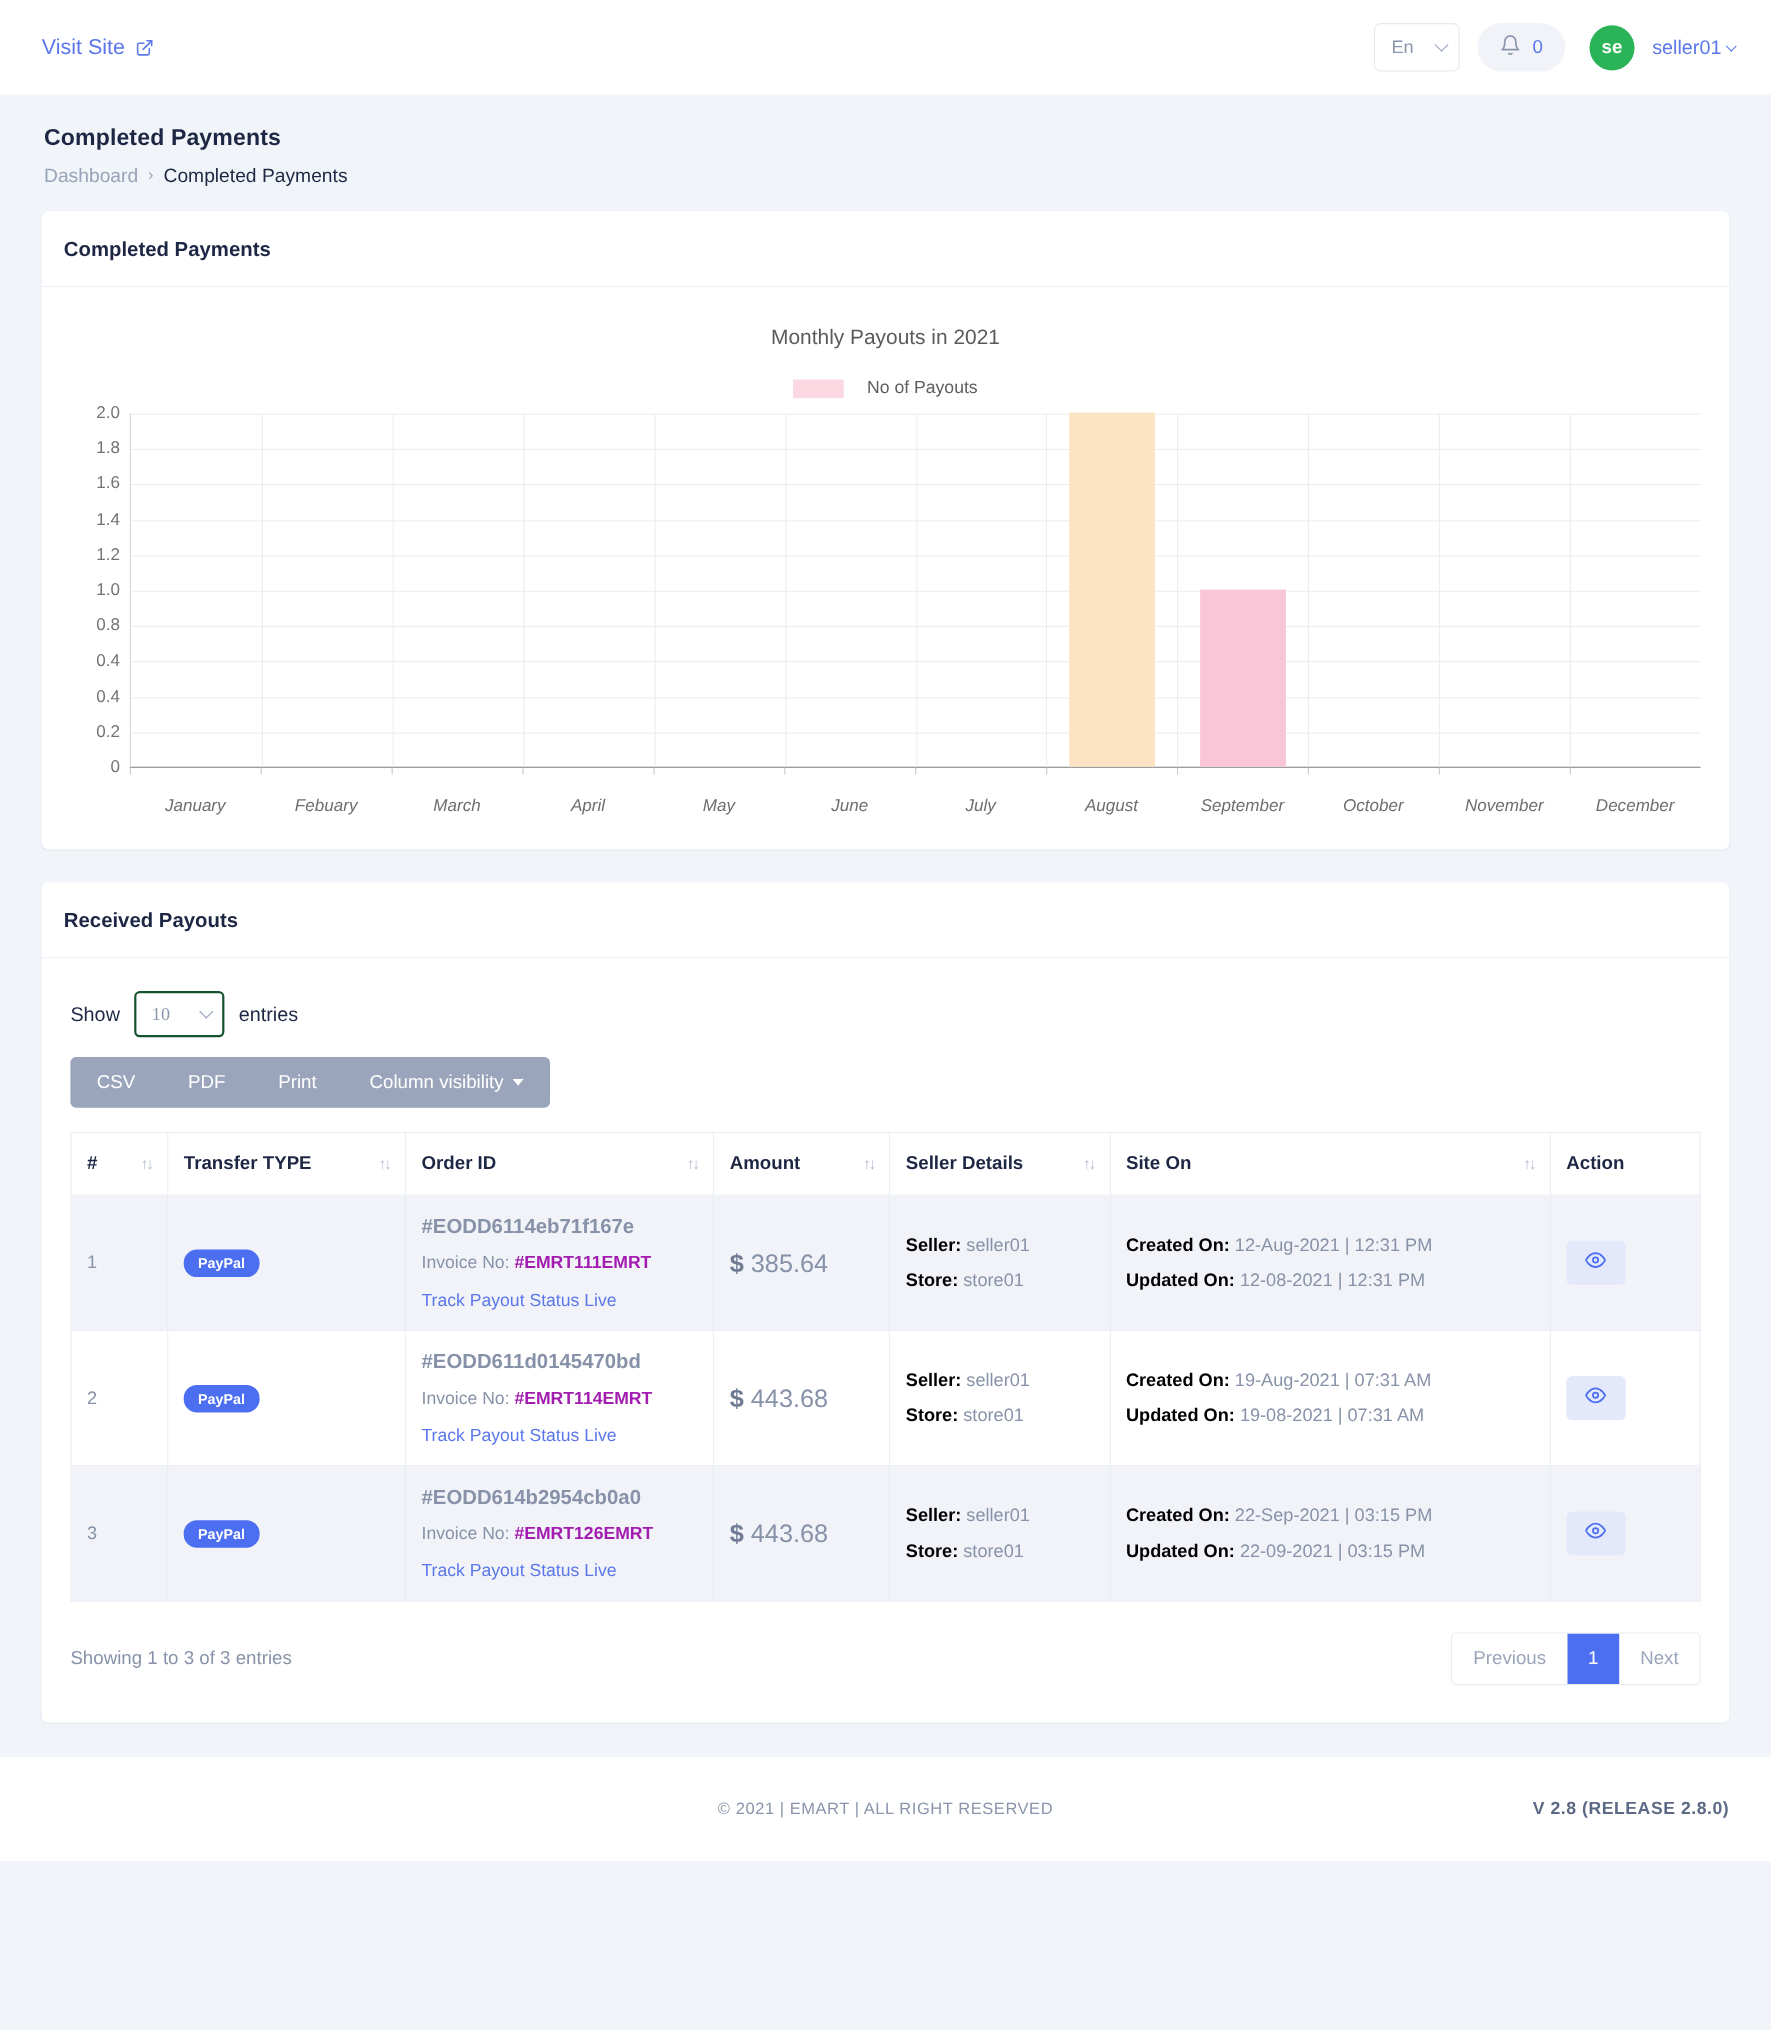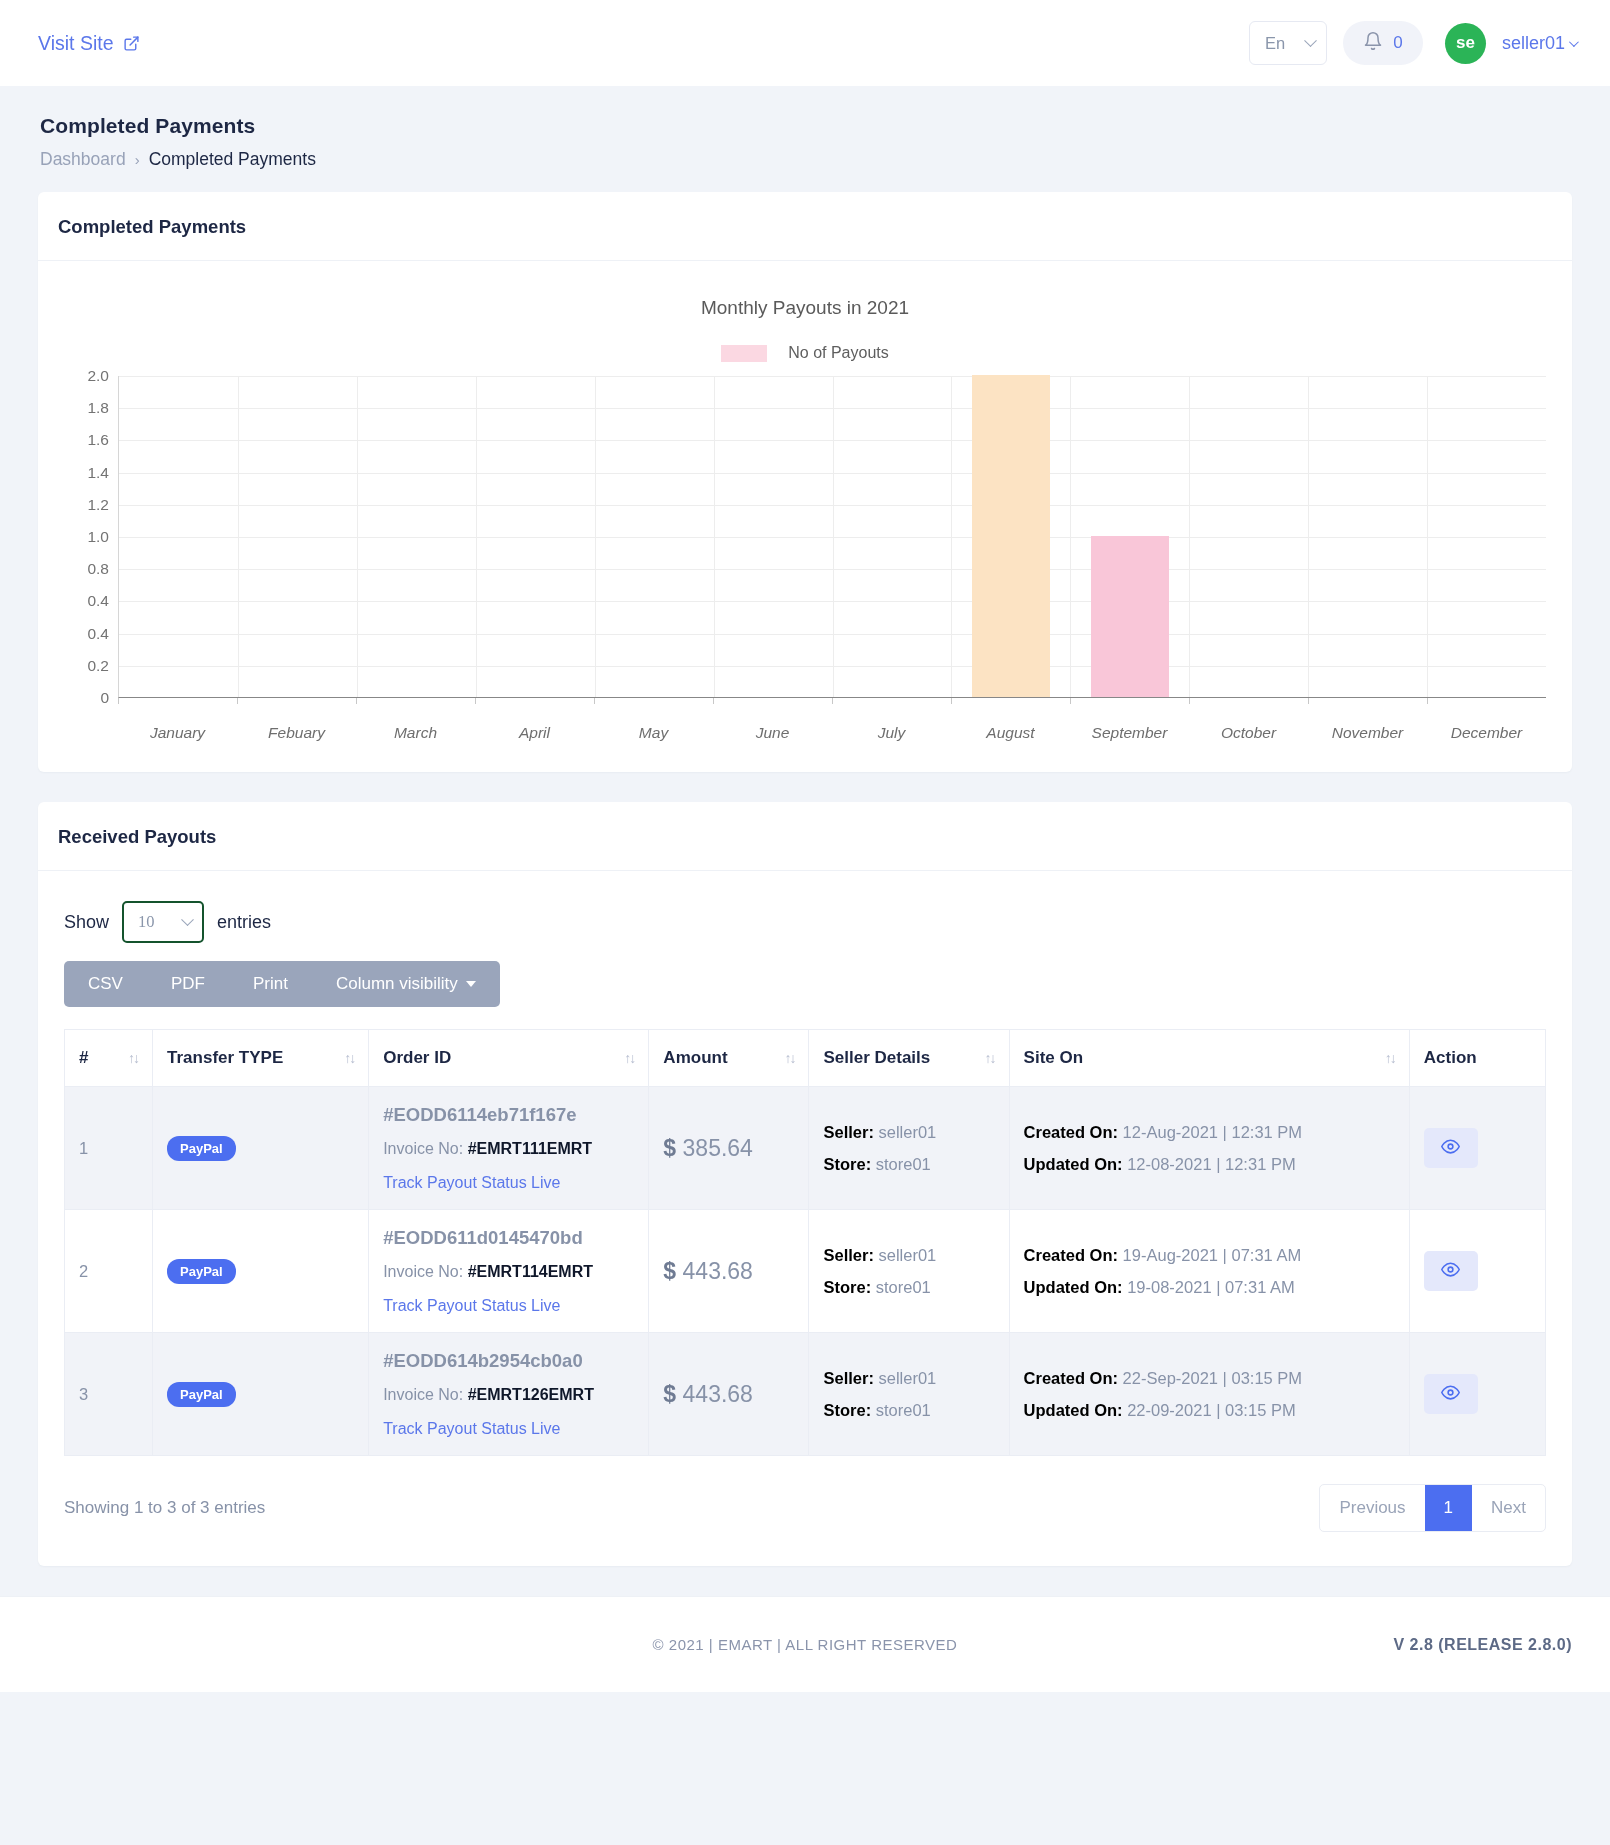--- a/index.html
+++ b/index.html
@@ -359,21 +359,21 @@
     font-size: 18.5px;
     font-weight: 700;
     color: #8792a8;
     margin-bottom: 14px;
   }
   .invoice-line {
     font-size: 16px;
     color: #8792a8;
     margin-bottom: 16px;
   }
-  .invoice-line b { color: #0f172a; }
+  .invoice-line b { color: #a21caf; }
   .track-link {
     font-size: 16px;
     color: #5b77ea;
     cursor: pointer;
   }
   .amount { font-size: 23px; color: #8792a8; }
   .amount b { color: #6f7b93; font-weight: 700; }
   .kv { margin-bottom: 13px; font-size: 16.5px; color: #8792a8; }
   .kv:last-child { margin-bottom: 0; }
   .kv b { color: #000000; font-weight: 700; }

